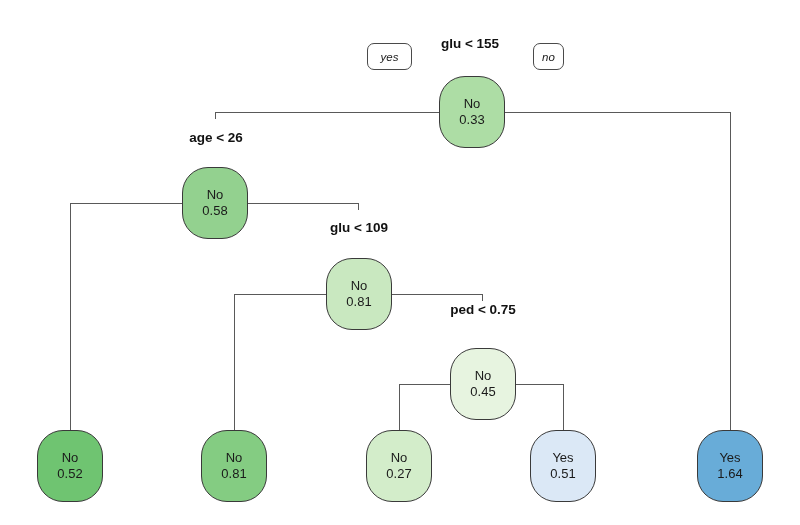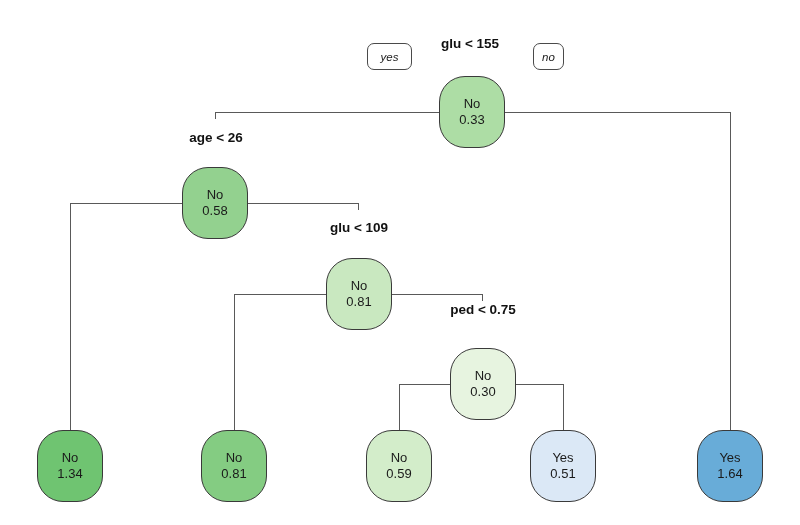--- a/index.html
+++ b/index.html
@@ -78,34 +78,34 @@
   <div class="node" style="left: 182px; top: 167px; background-color: rgb(147, 209, 143);">
     <span>No</span>
     <span>0.58</span>
   </div>
   <div class="node" style="left: 326px; top: 258px; background-color: rgb(201, 232, 192);">
     <span>No</span>
     <span>0.81</span>
   </div>
   <div class="node" style="left: 450px; top: 348px; background-color: rgb(231, 244, 224);">
     <span>No</span>
-    <span>0.30</span>
+    <span>0.45</span>
   </div>
 
   <div class="node" style="left: 37px; top: 430px; background-color: rgb(111, 196, 113);">
     <span>No</span>
-    <span>1.34</span>
+    <span>0.52</span>
   </div>
   <div class="node" style="left: 201px; top: 430px; background-color: rgb(132, 204, 130);">
     <span>No</span>
     <span>0.81</span>
   </div>
   <div class="node" style="left: 366px; top: 430px; background-color: rgb(211, 237, 202);">
     <span>No</span>
-    <span>0.59</span>
+    <span>0.27</span>
   </div>
   <div class="node" style="left: 530px; top: 430px; background-color: rgb(219, 232, 246);">
     <span>Yes</span>
     <span>0.51</span>
   </div>
   <div class="node" style="left: 697px; top: 430px; background-color: rgb(104, 172, 216);">
     <span>Yes</span>
     <span>1.64</span>
   </div>
 

